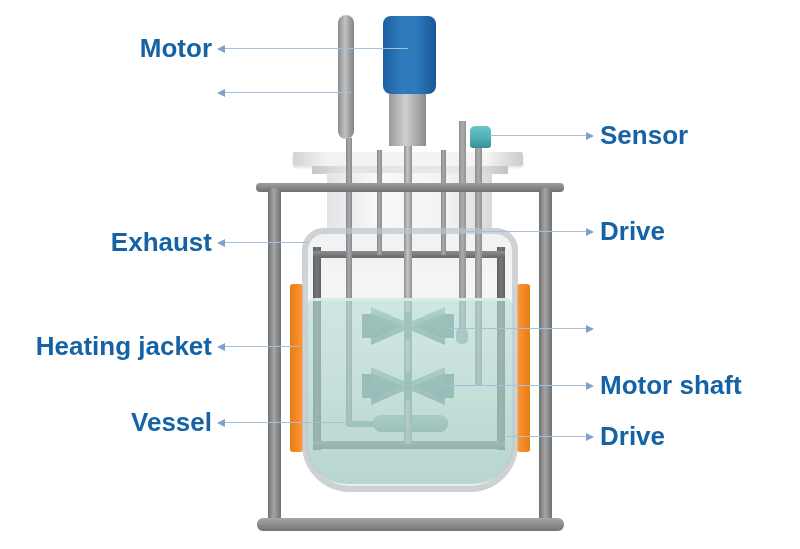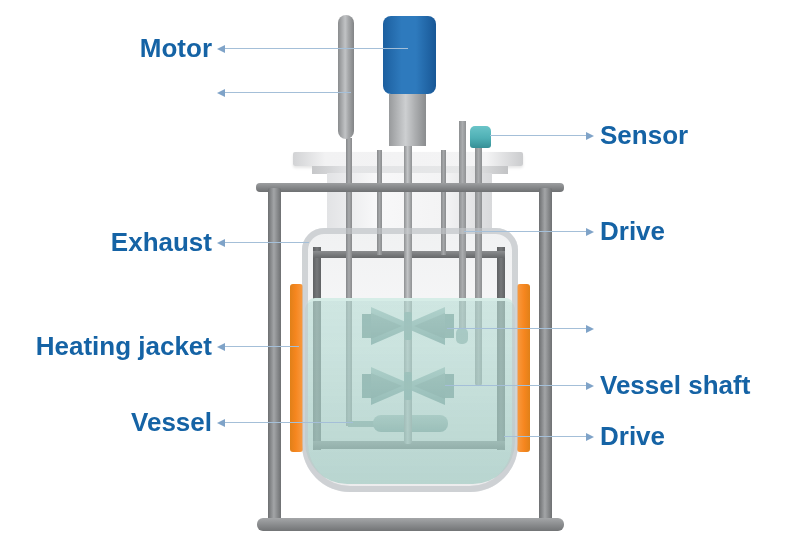--- a/index.html
+++ b/index.html
@@ -186,17 +186,17 @@
   <div class="lead" style="left:445px;top:385px;width:141px;"></div>
   <div class="arrow-r" style="left:586px;top:382px;"></div>
   <div class="lead" style="left:504px;top:436px;width:82px;"></div>
   <div class="arrow-r" style="left:586px;top:433px;"></div>
 
   <div class="label left" style="top:35px;">Motor</div>
   <div class="label right" style="top:122px;">Sensor</div>
   <div class="label left" style="top:229px;">Exhaust</div>
   <div class="label right" style="top:218px;">Drive</div>
   <div class="label left" style="top:333px;margin-left:40px;">Heating jacket</div>
-  <div class="label right" style="top:372px;">Vessel shaft</div>
+  <div class="label right" style="top:372px;">Motor shaft</div>
   <div class="label left" style="top:409px;">Vessel</div>
   <div class="label right" style="top:423px;">Drive</div>
 
 </div>
 
 </body></html>

